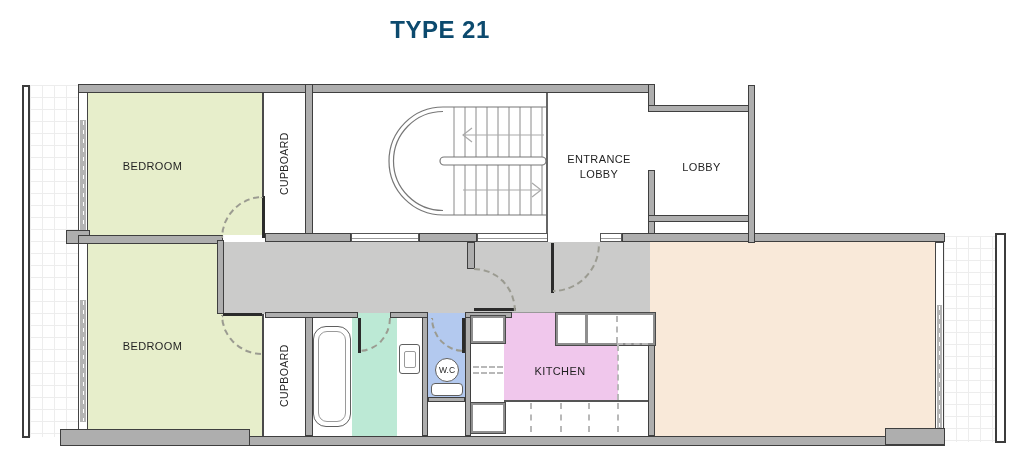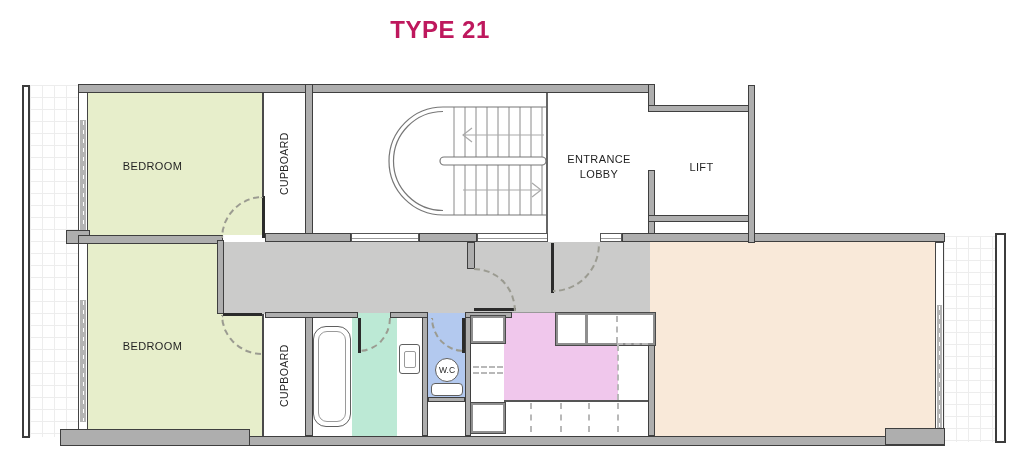--- a/index.html
+++ b/index.html
@@ -29,21 +29,21 @@
          font-size:11px;color:#1f1f1f;letter-spacing:.4px;white-space:pre-line;}
   .vlabel{writing-mode:vertical-rl;transform:rotate(180deg);font-size:10.5px;}
   #title{position:absolute;left:330px;top:16px;width:220px;text-align:center;
          font-size:24px;font-weight:600;letter-spacing:.5px;}
 </style>
 </head>
 <body>
 
 <div id="canvas">
 
-  <div id="title" style="color: #be185d;">TYPE 21</div>
+  <div id="title" style="color: #0c4a6e;">TYPE 21</div>
 
   <div class="grid" style="left:30px;top:85px;width:48px;height:352px"></div>
   <div class="parapet" style="left:22px;top:85px;width:8px;height:353px"></div>
   <div class="grid" style="left:944px;top:236px;width:51px;height:206px"></div>
   <div class="parapet" style="left:995px;top:233px;width:11px;height:210px"></div>
 
   <div class="room" style="left: 88px; top: 93px; width: 174px; height: 142px; background: rgb(231, 238, 203);"></div>
   <div class="room" style="left: 88px; top: 244px; width: 175px; height: 192px; background: rgb(231, 238, 203);"></div>
   <div class="room" style="left: 223px; top: 242px; width: 427px; height: 72px; background: rgb(203, 203, 202);"></div>
   <div class="room" style="left: 650px; top: 242px; width: 285px; height: 194px; background: rgb(249, 233, 217);"></div>
@@ -166,16 +166,17 @@
   <div class="arc" style="left:359px;top:318px;width:32px;height:34px;border-bottom-width:2px;border-right-width:2px;border-bottom-right-radius:100%"></div>
 
   <div class="leaf" style="left:462px;top:318px;width:3px;height:35px"></div>
   <div class="arc" style="left:431px;top:318px;width:33px;height:34px;border-bottom-width:2px;border-left-width:2px;border-bottom-left-radius:100%"></div>
 
   <div class="label" style="left:95px;top:156px;width:115px;height:20px">BEDROOM</div>
   <div class="label" style="left:95px;top:336px;width:115px;height:20px">BEDROOM</div>
   <div class="label vlabel" style="left:270px;top:105px;width:28px;height:118px">CUPBOARD</div>
   <div class="label vlabel" style="left:270px;top:318px;width:28px;height:115px">CUPBOARD</div>
   <div class="label" style="left:550px;top:146px;width:98px;height:42px;line-height:1.35">ENTRANCE LOBBY</div>
-  <div class="label" style="left:655px;top:157px;width:93px;height:20px">LIFT</div>
+  <div class="label" style="left:655px;top:157px;width:93px;height:20px">LOBBY</div>
   <div class="label" style="left:432px;top:362px;width:30px;height:16px;font-size:8.5px;letter-spacing:0">W.C</div>
+  <div class="label" style="left:510px;top:361px;width:100px;height:20px">KITCHEN</div>
 
 </div>
 
 </body></html>

